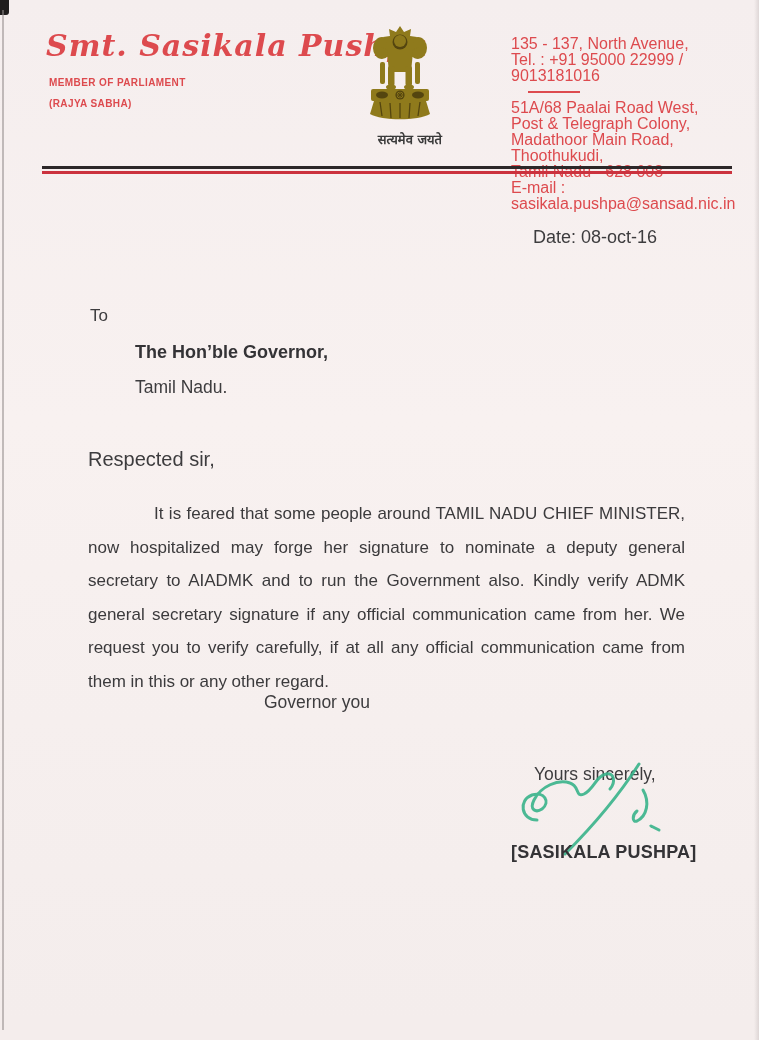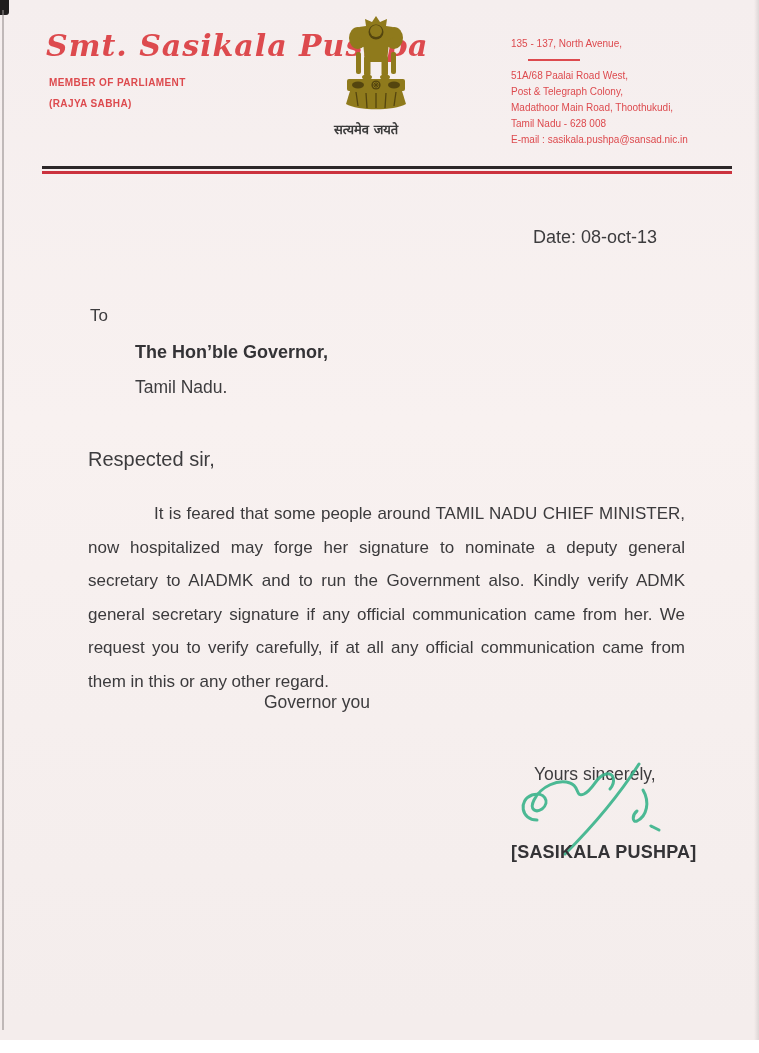--- a/index.html
+++ b/index.html
@@ -23,24 +23,24 @@
   .right-edge{position:absolute;right:0;top:0;width:5px;height:100%;background:linear-gradient(90deg,rgba(0,0,0,0),rgba(120,110,110,.18));}
 
   
   .sender-name{
     position:absolute;left:46px;top:28px;
     font-family:"DejaVu Serif",serif;font-style:italic;font-weight:bold;
     font-size:30px;letter-spacing:1px;color:#d8393d;color:var(--accent-red);
   }
   .sender-sub{position:absolute;left:49px;top:72px;color:var(--accent-red);font-weight:bold;font-size:10px;letter-spacing:.4px;line-height:21px;}
 
-  .emblem-wrap{position:absolute;left:334px;top:12px;width:108px;text-align:left;}
+  .emblem-wrap{position:absolute;left:334px;top:22px;width:108px;text-align:right;}
   .emblem-motto{margin-top:2px;font-family:"DejaVu Sans",sans-serif;font-size:13px;font-weight:600;color:#3a3a3a;}
 
-  .addr{position:absolute;left:511px;top:36px;color:var(--accent-red);font-size:10px;line-height:16px;font-weight:500;}
+  .addr{position:absolute;left:511px;top:36px;color:var(--accent-red);font-size:16px;line-height:16px;font-weight:500;}
   .addr-sep{width:52px;height:0;border-top:2.5px solid var(--accent-red);margin:7px 0 7px 17px;}
 
   .rules{position:absolute;left:42px;top:166px;width:690px;}
   .rule-black{height:3px;background:#2c2728;}
   .rule-red{height:3px;background:#cb323e;margin-top:2px;}
 
   
   .date-line{position:absolute;left:533px;top:227px;font-size:18px;}
   .to-label{position:absolute;left:90px;top:306px;font-size:17px;}
   .recipient-name{position:absolute;left:135px;top:342px;font-size:18px;font-weight:bold;color:#343336;}
@@ -102,34 +102,35 @@
       <ellipse class="dark" cx="60" cy="73" rx="6" ry="3.4"></ellipse>
 
       <path class="gold" d="M16 79 L68 79 L72 92 C60 99 24 99 12 92 Z"></path>
       <path class="dark" d="M22 80 l2 14 M32 81 l1 15 M42 81 l0 15 M52 81 l-1 15 M62 80 l-2 14" stroke="#54450f" stroke-width="1.3" fill="none"></path>
     </svg>
     <div class="emblem-motto">सत्यमेव जयते</div>
   </div>
 
   <div class="addr">
     <div>135 - 137, North Avenue,</div>
+    <div>Tel. : +91 95000 22999 / 9013181016</div>
     <div class="addr-sep"></div>
     <div>51A/68 Paalai Road West,</div>
     <div>Post &amp; Telegraph Colony,</div>
     <div>Madathoor Main Road, Thoothukudi,</div>
     <div>Tamil Nadu - 628 008</div>
     <div>E-mail : sasikala.pushpa@sansad.nic.in</div>
   </div>
 
   <div class="rules">
     <div class="rule-black"></div>
     <div class="rule-red"></div>
   </div>
 
-  <div class="date-line">Date: 08-oct-13</div>
+  <div class="date-line">Date: 08-oct-16</div>
   <div class="to-label">To</div>
   <div class="recipient-name">The Hon’ble Governor,</div>
   <div class="recipient-place">Tamil Nadu.</div>
   <div class="salutation">Respected sir,</div>
   <div class="body-par">It is feared that some people around TAMIL NADU CHIEF MINISTER, now hospitalized may forge her signature to nominate a deputy general secretary to AIADMK and to run the Government also. Kindly verify ADMK general secretary signature if any official communication came from her. We request you to verify carefully, if at all any official communication came from them in this or any other regard.</div>
   <div class="thanking">Governor you</div>
   <div class="closing">Yours sincerely,</div>
 
   <svg class="signature" viewBox="0 0 172 112" aria-hidden="true">
     <path d="M34 70 C18 70 15 50 29 45 C41 41 48 52 39 59 C33 63 26 60 31 50 C38 36 55 29 67 33 C77 36 72 48 81 44 C91 39 93 26 103 24 C111 22 113 32 107 39"></path>

